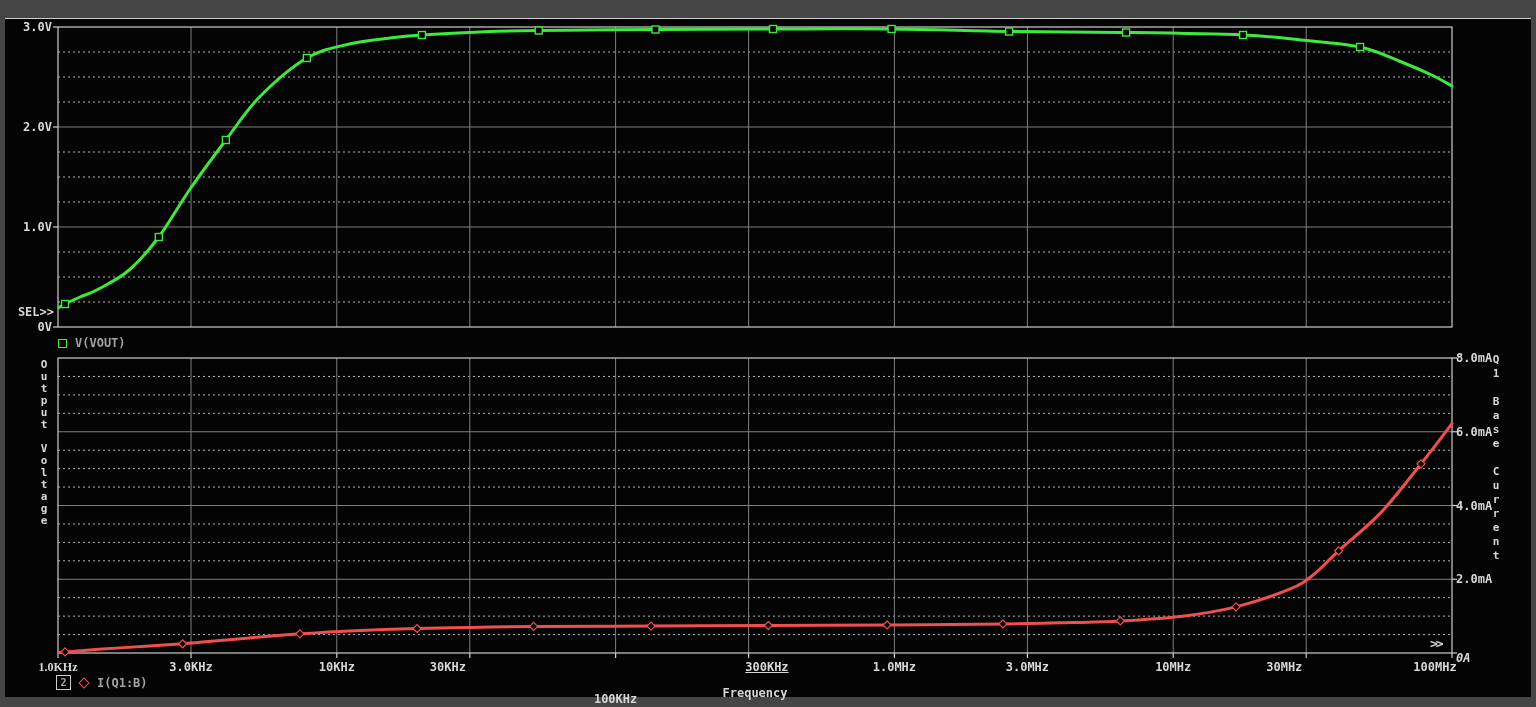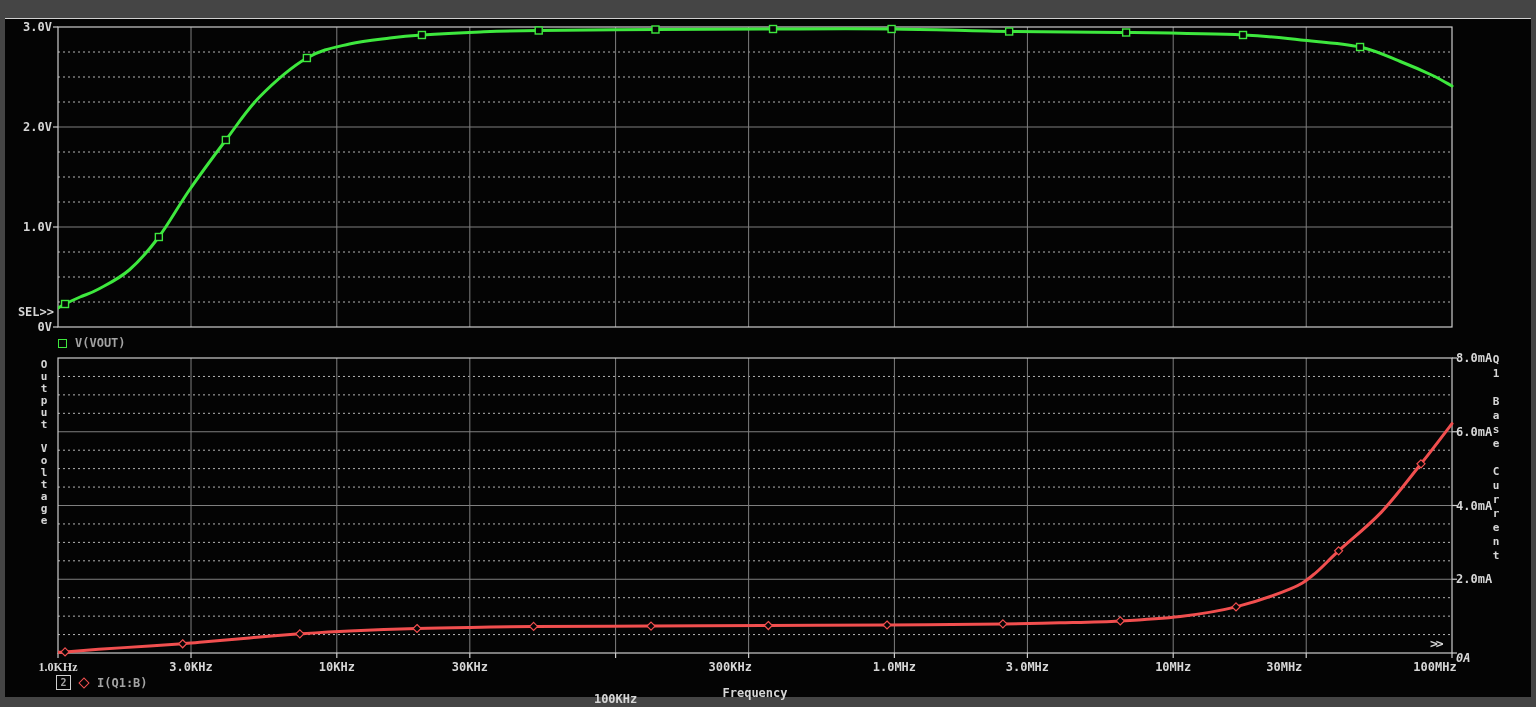--- a/index.html
+++ b/index.html
@@ -145,23 +145,23 @@
       <div class="lbl" style="left: -8px; top: 220px; width: 60px; text-align: right;">1.0V</div>
       <div class="lbl" style="left: -8px; top: 320px; width: 60px; text-align: right;">0V</div>
       <div class="lbl" style="left: 1456px; top: 351px;">8.0mA</div>
       <div class="lbl" style="left: 1456px; top: 424.75px;">6.0mA</div>
       <div class="lbl" style="left: 1456px; top: 498.5px;">4.0mA</div>
       <div class="lbl" style="left: 1456px; top: 572.25px;">2.0mA</div>
       <div class="lbl" style="left: 1456px; top: 651px; font-style: italic;">0A</div>
       <div class="lbl" style="left: 18px; top: 660px; width: 80px; text-align: center; font-family: Liberation Serif, serif;">1.0KHz</div>
       <div class="lbl" style="left: 151.021px; top: 660px; width: 80px; text-align: center;">3.0KHz</div>
       <div class="lbl" style="left: 296.8px; top: 660px; width: 80px; text-align: center;">10KHz</div>
-      <div class="lbl" style="left: 429.821px; top: 660px; width: 80px; text-align: center;">30KHz</div>
+      <div class="lbl" style="left: 429.821px; top: 660px; width: 80px; ">30KHz</div>
       <div class="lbl" style="left: 575.6px; top: 660px; width: 80px; text-align: center; margin-top: 32px;">100KHz</div>
-      <div class="lbl" style="left: 708.621px; top: 660px; width: 80px; text-align: left;">300KHz</div>
+      <div class="lbl" style="left: 708.621px; top: 660px; width: 80px; text-align: right; text-decoration: underline;">300KHz</div>
       <div class="lbl" style="left: 854.4px; top: 660px; width: 80px; text-align: center;">1.0MHz</div>
       <div class="lbl" style="left: 987.421px; top: 660px; width: 80px; text-align: center;">3.0MHz</div>
       <div class="lbl" style="left: 1133.2px; top: 660px; width: 80px; text-align: center;">10MHz</div>
       <div class="lbl" style="left: 1266.22px; top: 660px; width: 80px; text-align: left;">30MHz</div>
       <div class="lbl" style="left: 1395px; top: 660px; width: 80px; text-align: center;">100MHz</div>
     </div>
 
   <div class="lbl" style="left:10px;top:305px;width:44px;text-align:right">SEL&gt;&gt;</div>
 
   <div class="legend-row" style="left:58px;top:336px">

